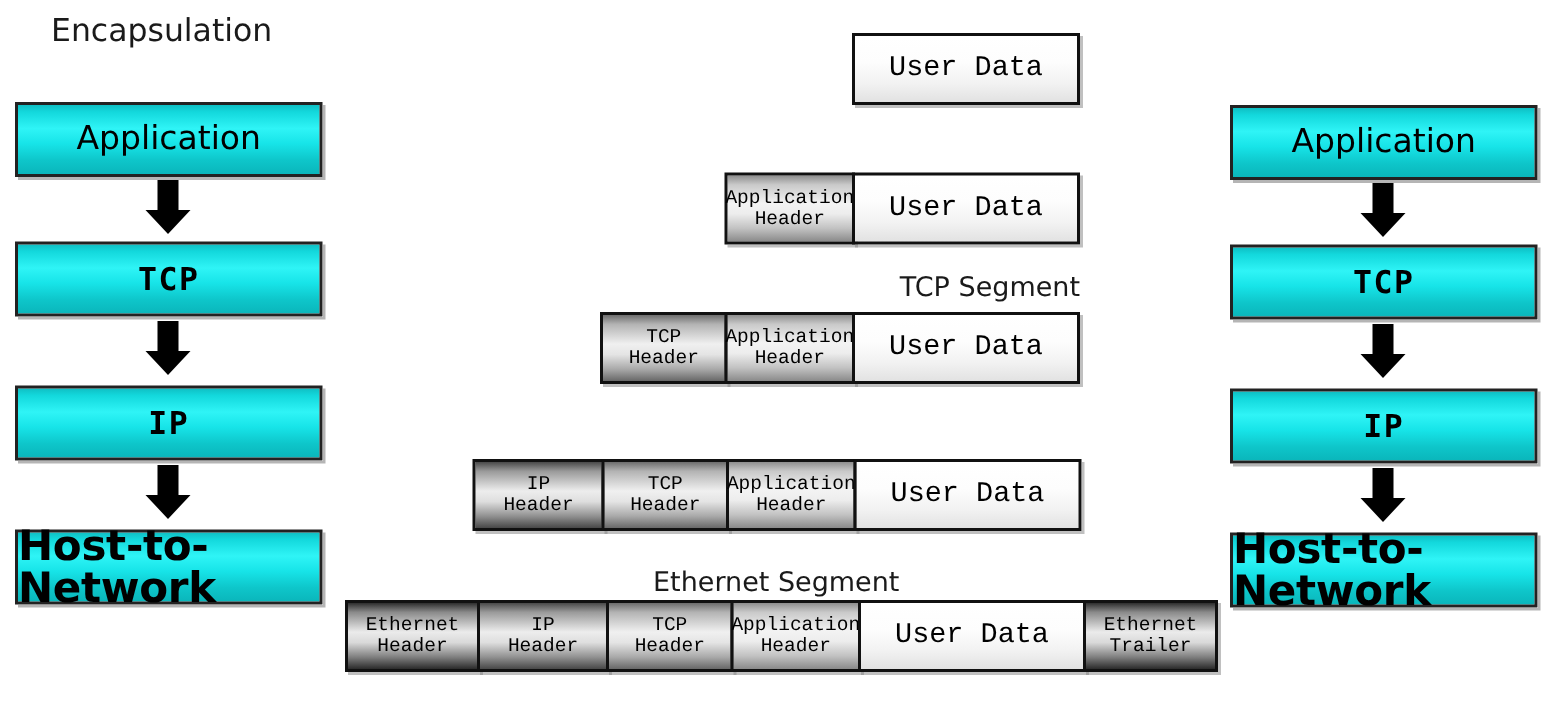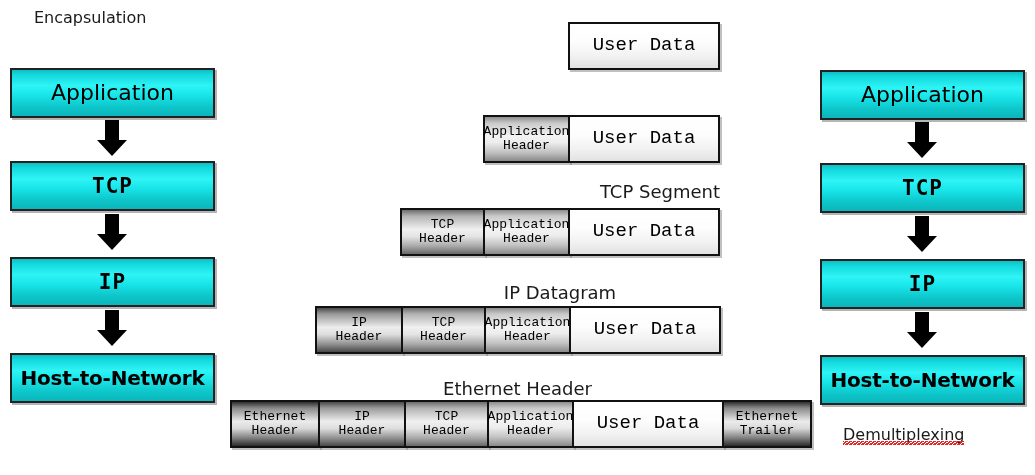--- a/index.html
+++ b/index.html
@@ -8,21 +8,21 @@
     background:#ffffff;
     font-family:"DejaVu Sans", sans-serif;
     overflow:hidden;
     position:relative;
   }
   #stage{position:absolute;left:0;top:0;width:1035px;height:475px;}
 
   
   .col-title{
     position:absolute;
-    font-size:16px;
+    font-size:21px;
     color:#1a1a1a;
     white-space:nowrap;
     font-family:"DejaVu Sans", sans-serif;
   }
   .spell-wrap{position:relative;display:inline-block;}
   .squiggle{
     position:absolute;left:0;right:0;bottom:-1px;height:4px;
     background-image:
       repeating-linear-gradient(135deg,#e01b1b 0px,#e01b1b 1px,transparent 1px,transparent 2px);
     background-size:4px 4px;
@@ -41,21 +41,21 @@
         #17e4e8 56%,
         #0ec6ca 80%,
         #0ab6bb 100%);
     box-shadow:2px 2px 0 rgba(120,120,120,.55);
     display:flex;align-items:center;justify-content:center;
     color:#000;
   }
   .stack-box .lbl{line-height:1;}
   .lbl-app{font-size:22px;font-weight:400;font-family:"DejaVu Sans", sans-serif;}
   .lbl-mono{font-size:21px;font-weight:bold;font-family:"DejaVu Sans Mono", monospace;letter-spacing:1px;}
-  .lbl-h2n{font-size:20px;font-weight:bold;font-family:"DejaVu Sans", sans-serif;letter-spacing:-.2px;}
+  .lbl-h2n{font-size:28px;font-weight:bold;font-family:"DejaVu Sans", sans-serif;letter-spacing:-.2px;}
 
   
   .arrow{position:absolute;}
   .arrow .stem{
     position:absolute;left:50%;top:0;transform:translateX(-50%);
     width:14px;height:22px;background:#000;
   }
   .arrow .head{
     position:absolute;left:50%;top:20px;transform:translateX(-50%);
     width:0;height:0;
@@ -167,26 +167,20 @@
   </div>
   <div class="arrow" style="left:902px;top:312px;width:40px;height:40px;">
     <span class="stem"></span>
     <span class="head"></span>
   </div>
 
   <div class="stack-box" style="left:820px;top:355px;width:205px;height:50px;">
     <span class="lbl lbl-h2n">Host-to-Network</span>
   </div>
 
-  <div class="col-title" style="left:843px;top:425px;">
-    <span class="spell-wrap">
-      <span>Demultiplexing</span>
-      <span class="squiggle"></span>
-    </span>
-  </div>
 
   <div class="pdu-row" style="left:568px;top:22px;">
     <div class="cell data" style="width:152px;height:48px;">
       <span class="t">User Data</span>
     </div>
   </div>
 
   <div class="pdu-row" style="left:483px;top:115px;">
     <div class="cell hdr d1" style="width:87px;height:48px;">
       <span class="t">Application<br>Header</span>
@@ -202,37 +196,36 @@
       <span class="t">TCP<br>Header</span>
     </div>
     <div class="cell hdr d1" style="width:87px;height:48px;">
       <span class="t">Application<br>Header</span>
     </div>
     <div class="cell data" style="width:152px;height:48px;">
       <span class="t">User Data</span>
     </div>
   </div>
 
-  <div class="row-label" style="left:400px;top:282px;width:320px;text-align:center;">IP Datagram</div>
   <div class="pdu-row" style="left:315px;top:306px;">
     <div class="cell hdr d3" style="width:88px;height:48px;">
       <span class="t">IP<br>Header</span>
     </div>
     <div class="cell hdr d2" style="width:85px;height:48px;">
       <span class="t">TCP<br>Header</span>
     </div>
     <div class="cell hdr d1" style="width:87px;height:48px;">
       <span class="t">Application<br>Header</span>
     </div>
     <div class="cell data" style="width:152px;height:48px;">
       <span class="t">User Data</span>
     </div>
   </div>
 
-  <div class="row-label" style="left:315px;top:378px;width:405px;text-align:center;">Ethernet Header</div>
+  <div class="row-label" style="left:315px;top:378px;width:405px;text-align:center;">Ethernet Segment</div>
   <div class="pdu-row" style="left:230px;top:400px;">
     <div class="cell hdr d4" style="width:90px;height:48px;">
       <span class="t">Ethernet<br>Header</span>
     </div>
     <div class="cell hdr d3" style="width:88px;height:48px;">
       <span class="t">IP<br>Header</span>
     </div>
     <div class="cell hdr d2" style="width:85px;height:48px;">
       <span class="t">TCP<br>Header</span>
     </div>

